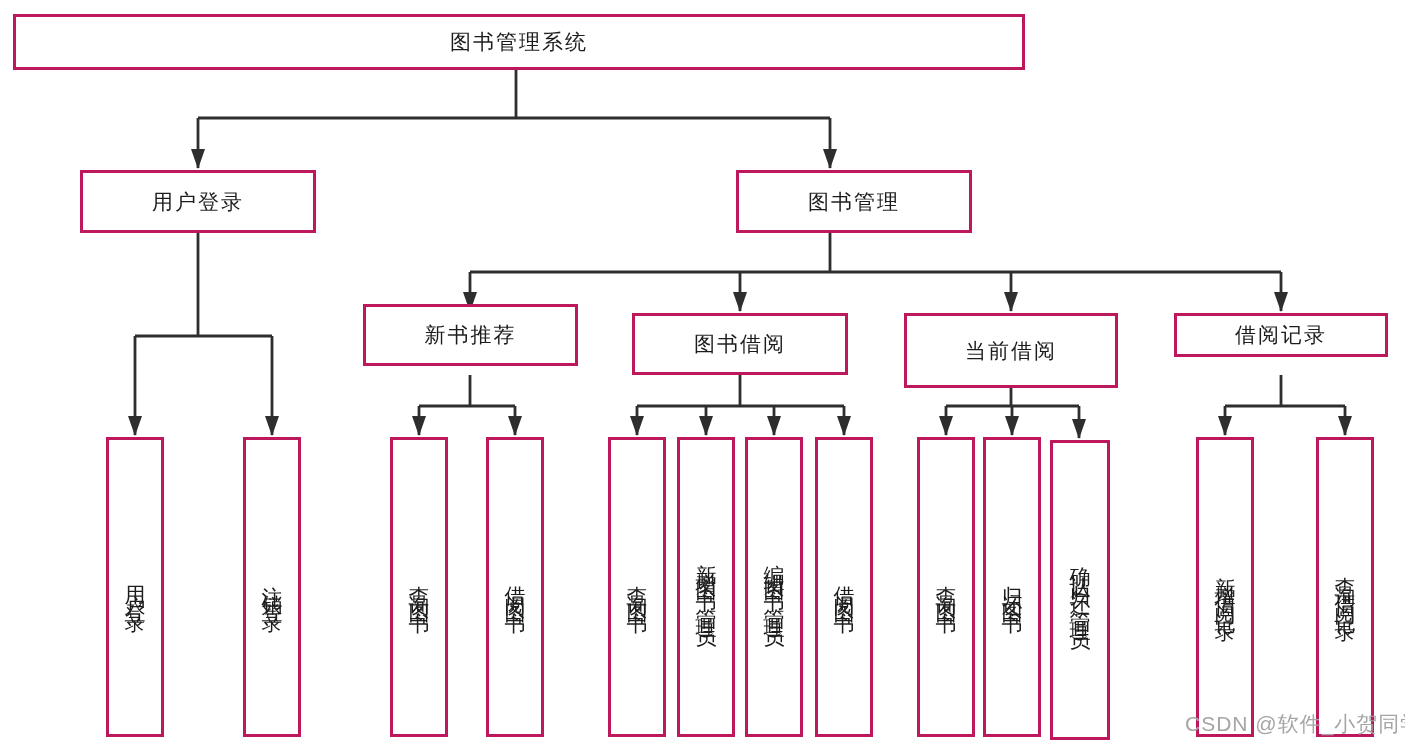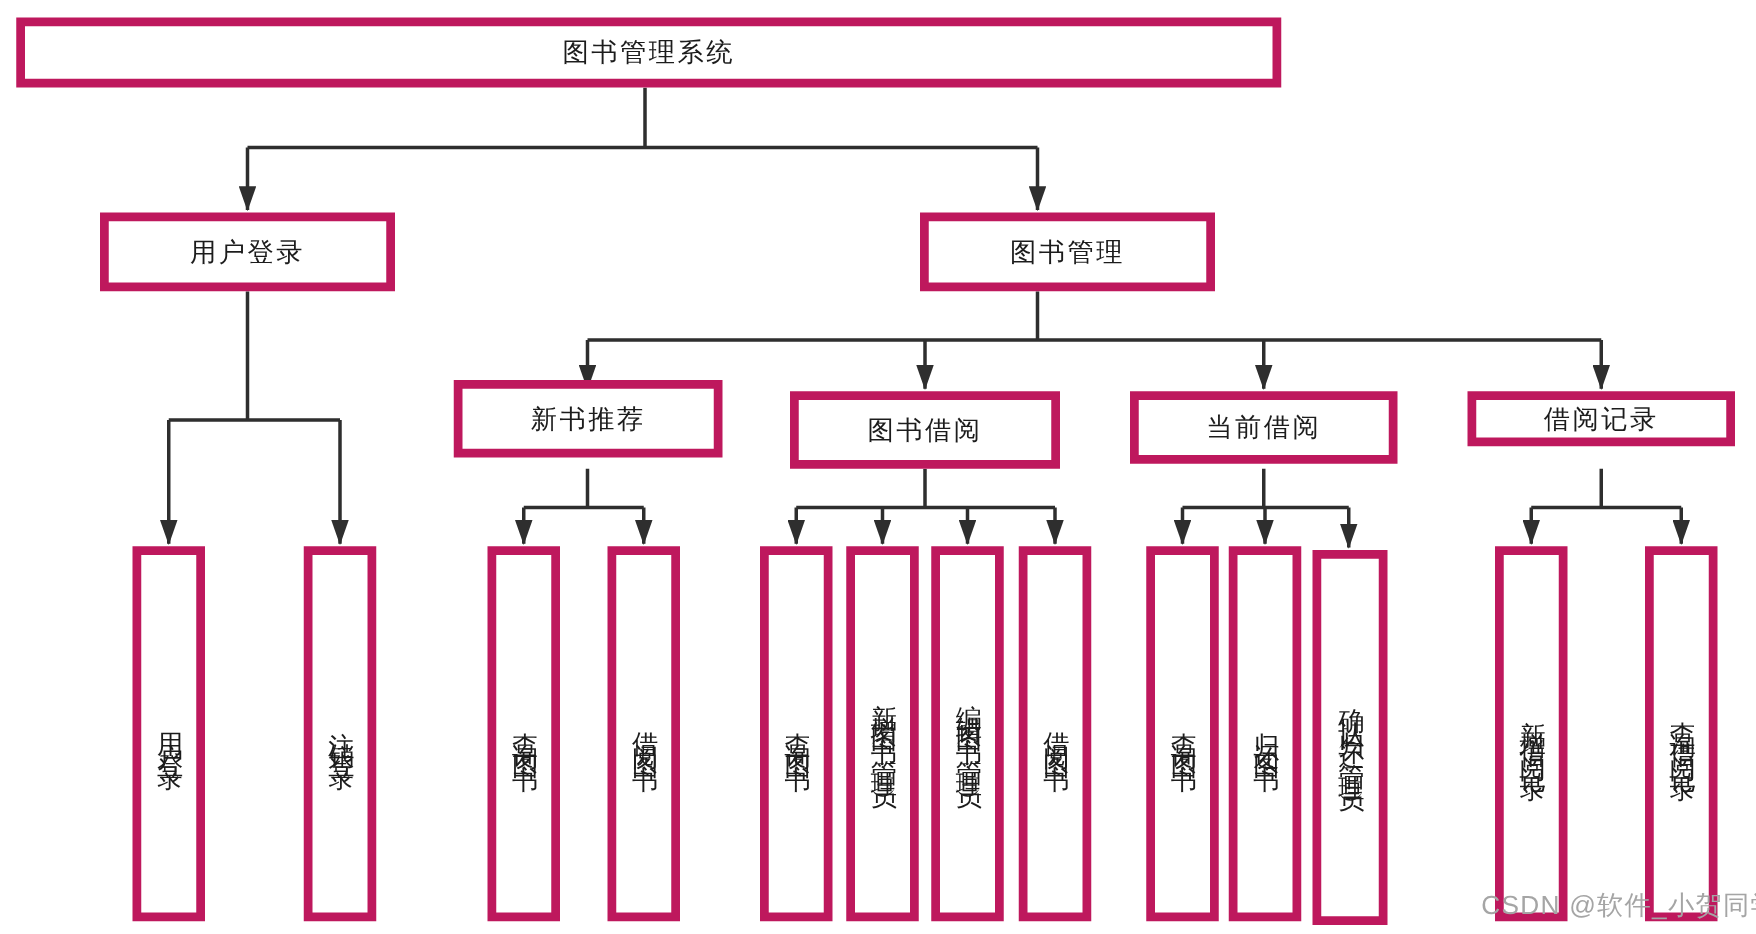--- a/index.html
+++ b/index.html
@@ -4,21 +4,21 @@
 <style>
   html, body { margin:0; padding:0; background:#ffffff; }
   .stage {
     position:relative; width:1405px; height:747px; background:#ffffff;
     font-family:"Liberation Sans", sans-serif; overflow:hidden;
   }
   svg.wires { position:absolute; left:0; top:0; z-index:1; }
   .wire { stroke:#2e2e2e; stroke-width:2.8; fill:none; }
   .node {
     position:absolute; box-sizing:border-box; background:#ffffff;
-    border:7px solid #be185d; color:#1c1c1c; z-index:2;
+    border:3px solid #be185d; color:#1c1c1c; z-index:2;
     display:flex; align-items:center; justify-content:center;
   }
   .hbox { font-size:21px; letter-spacing:2px; white-space:nowrap; }
   .vbox .vtext {
     writing-mode:vertical-rl; text-orientation:mixed;
     font-size:21px; letter-spacing:9px; line-height:1.15; white-space:nowrap;
   }
   .watermark {
     position:absolute; left:1185px; top:710px; z-index:5;
     font-size:21px; letter-spacing:1px; color:#a5a5a5; white-space:nowrap;
@@ -94,21 +94,21 @@
   <div class="node hbox" style="left:712px; top:170px; width:236px; height:63px;margin-left:24px;">
     <span>图书管理</span>
   </div>
 
   <div class="node hbox" style="left:363px; top:304px; width:215px; height:62px;">
     <span>新书推荐</span>
   </div>
   <div class="node hbox" style="left:632px; top:313px; width:216px; height:62px;">
     <span>图书借阅</span>
   </div>
-  <div class="node hbox" style="left:904px; top:313px; width:214px; height:58px;justify-content:center;">
+  <div class="node hbox" style="left:904px; top:313px; width:214px; height:75px;justify-content:center;">
     <span>当前借阅</span>
   </div>
   <div class="node hbox" style="left:1174px; top:313px; width:214px; height:44px;">
     <span>借阅记录</span>
   </div>
 
   <div class="node vbox" style="left:106px; top:437px; width:58px; height:300px;">
     <span class="vtext">用户登录</span>
   </div>
   <div class="node vbox" style="left:243px; top:437px; width:58px; height:300px;">

